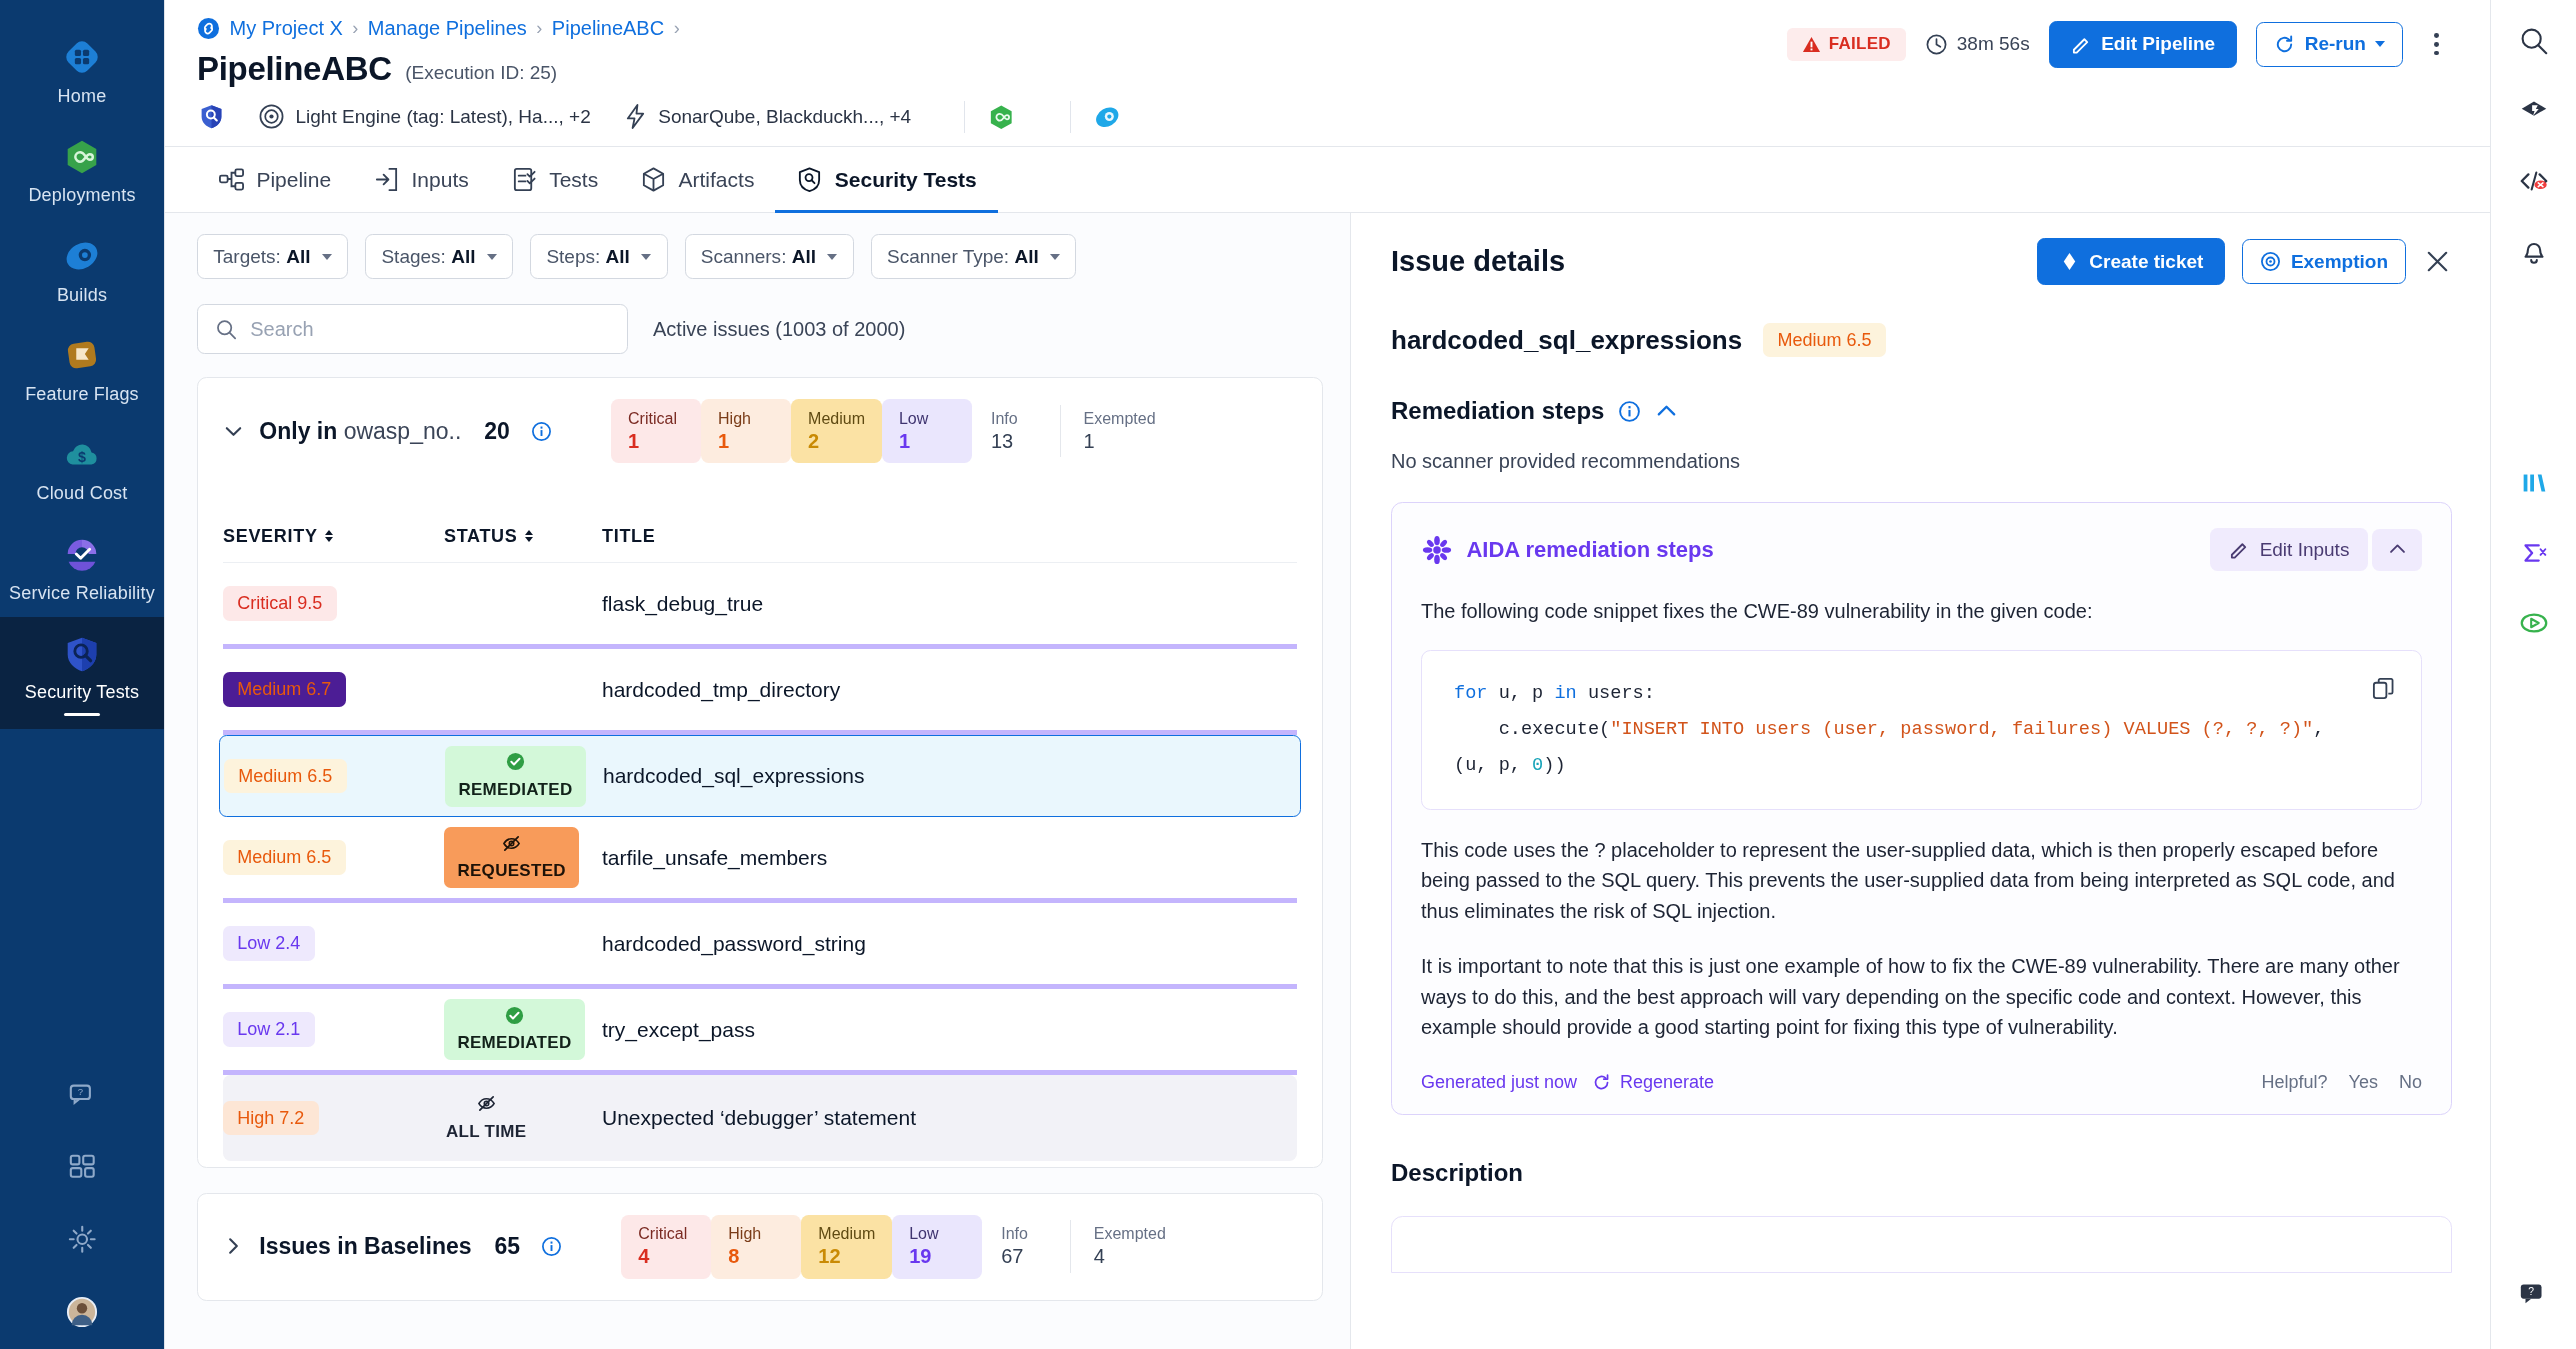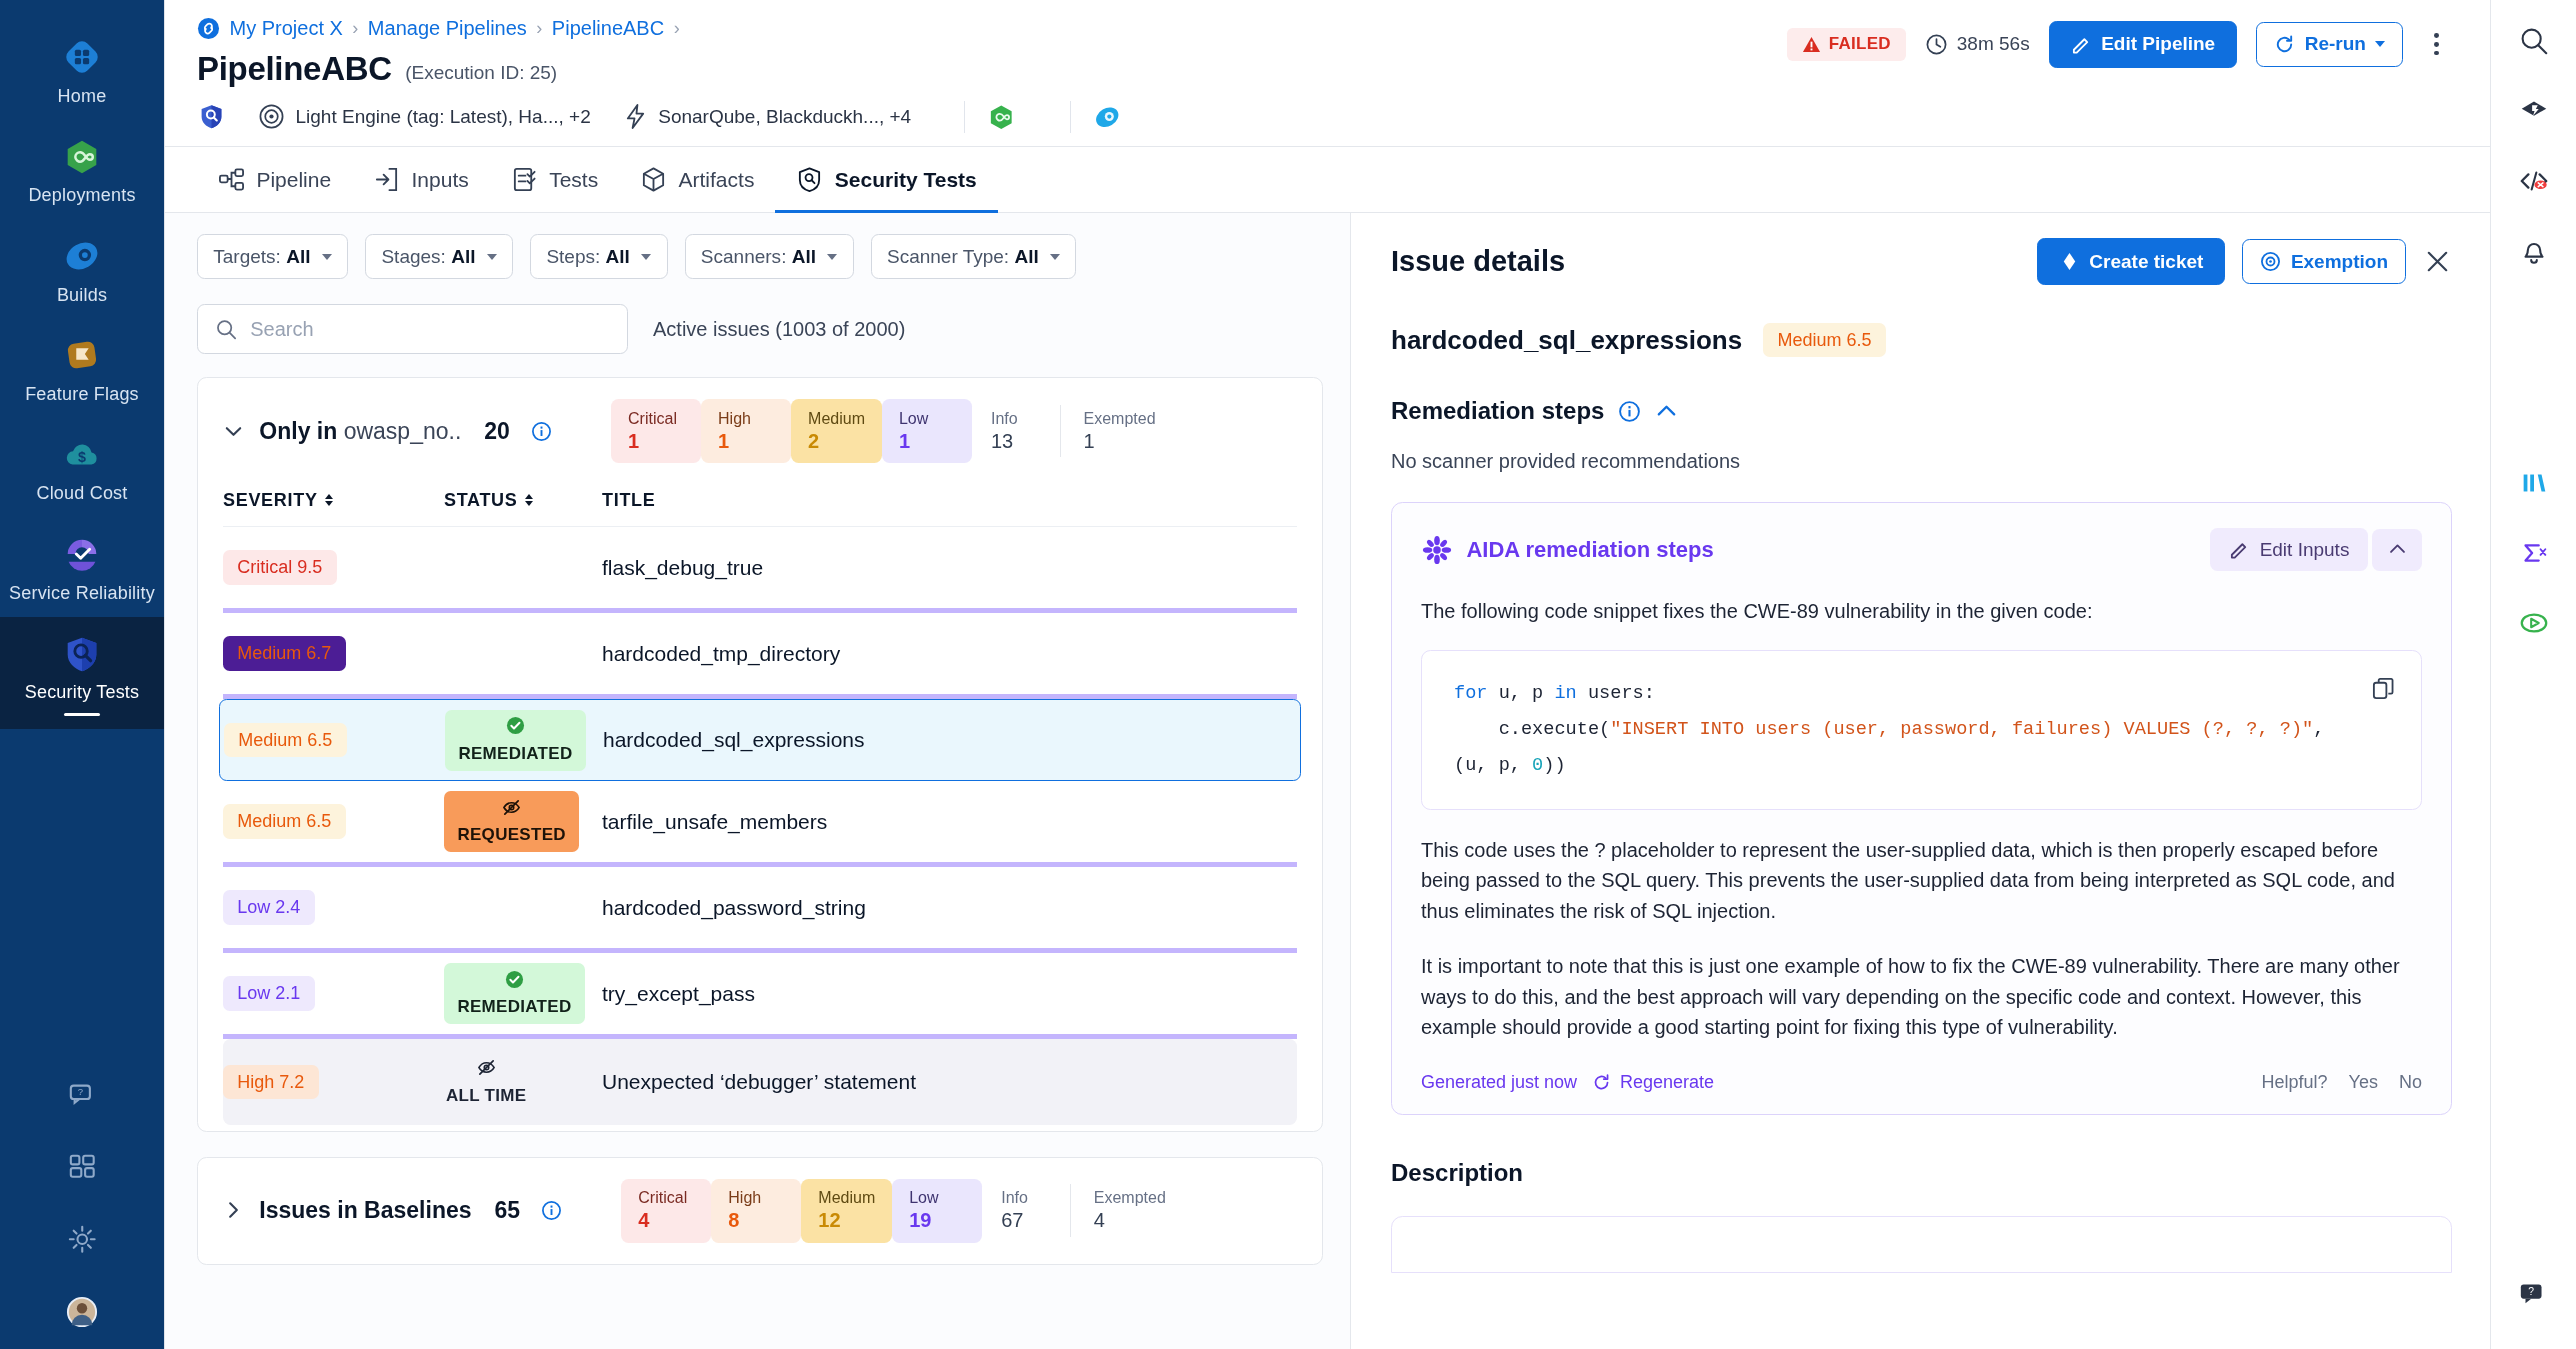--- a/index.html
+++ b/index.html
@@ -126,21 +126,21 @@
   .sev-box .lbl { font-size: 16px; line-height: 21px; }
   .sev-box .val { font-size: 20px; font-weight: bold; line-height: 25px; }
   .sev-plain { padding: 8.6px 19px 9.5px; min-width: 84px; }
   .sev-plain .lbl { font-size: 16px; color: #667085; line-height: 21px; }
   .sev-plain .val { font-size: 20px; color: #344054; line-height: 25px; }
   .sep-line { width: 1px; background: #e4e7ec; margin: 5.7px 3.8px; }
 
   
   .tbl { padding: 0 25px 5.7px; }
   .thead { display: flex; align-items: center; padding: 7.6px 0 15.3px; border-bottom: 1px solid #eceff3; }
-  .th { font-size: 18px; font-weight: bold; color: #0b1628; letter-spacing: 0.7px; display: flex; align-items: center; gap: 7.6px; }
+  .th { font-size: 18px; font-weight: bold; color: #0b1628; letter-spacing: 0.7px; display: flex; align-items: center; gap: 7.6px; margin-top: 36px; }
   .col-sev { width: 221px; flex: 0 0 221px; }
   .col-st  { width: 158px; flex: 0 0 158px; }
   .col-ttl { flex: 1 1 auto; }
   .sort { display: inline-flex; flex-direction: column; gap: 1.9px; cursor: pointer; }
   .sort i { width:0;height:0;border-left:4.8px solid transparent;border-right:4.8px solid transparent; display:block;}
   .sort i.up { border-bottom: 5.7px solid #0b1628; }
   .sort i.dn { border-top: 5.7px solid #0b1628; }
 
   .trow { display: flex; align-items: center; height: 86px; border-bottom: 5px solid #c4b5fd; cursor: pointer; }
   .trow.last { border-bottom: none; }

